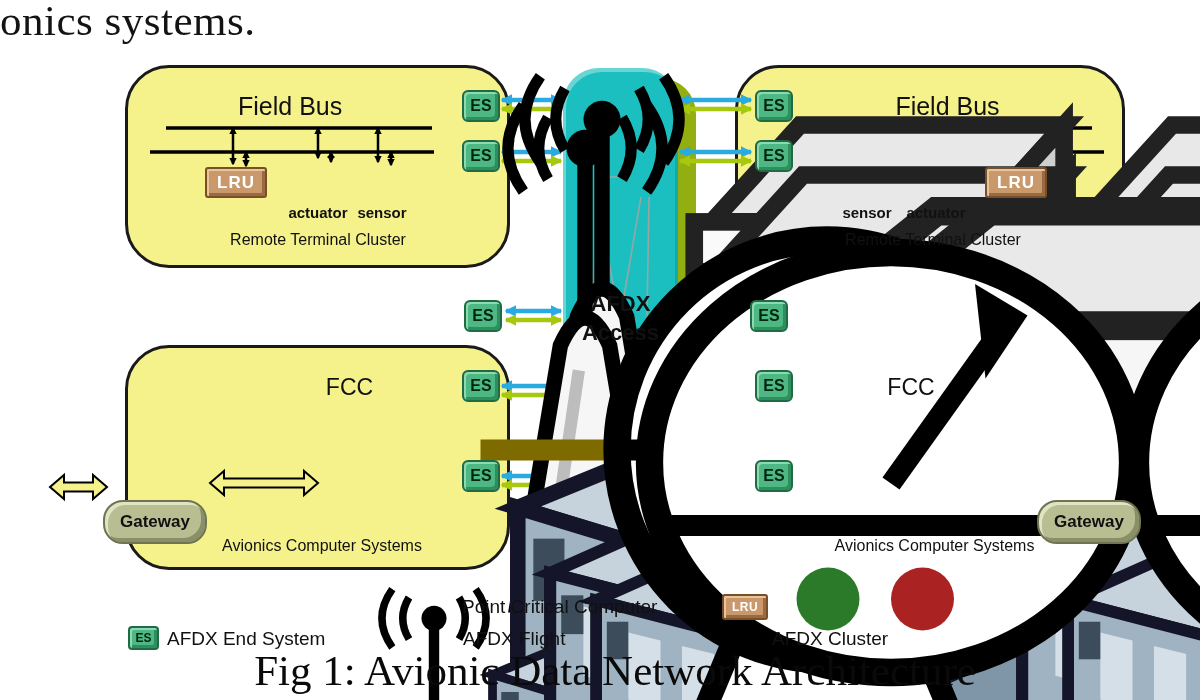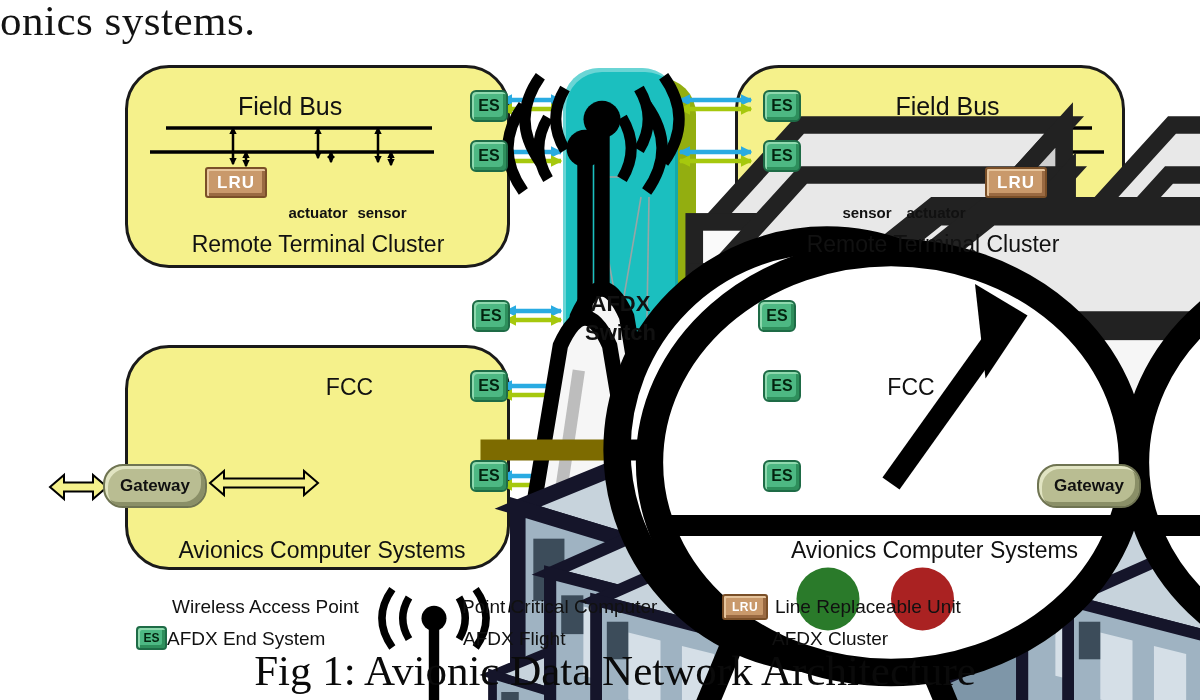--- a/index.html
+++ b/index.html
@@ -16,35 +16,35 @@
   .toptext{left:0;top:-4px;font-size:43px;color:#131313;letter-spacing:0.5px;}
   .cluster{background:var(--cluster-fill);border:3px solid var(--cluster-border);
            border-radius:44px;box-sizing:border-box;z-index:1;}
   .switch-shadow{left:581px;top:78px;width:115px;height:502px;background:var(--switch-shadow);
                  border-radius:36px;z-index:1;}
   .switch-box{left:563px;top:68px;width:115px;height:502px;background:var(--switch-fill);
               border-radius:36px;z-index:1;
               box-shadow:inset 3px 4px 0 rgba(255,255,255,.35),inset -3px -3px 0 rgba(0,90,90,.22);}
   svg.layer{position:absolute;left:0;top:0;z-index:2;}
   .lbl{position:absolute;z-index:3;text-align:center;white-space:nowrap;}
-  .fs19{font-size:25px;} .fs20{font-size:23px;} .fs23{font-size:23px;}
+  .fs19{font-size:25px;} .fs20{font-size:16px;} .fs23{font-size:23px;}
   .smlbl{font-size:15px;font-weight:bold;}
   .afdx-label{left:563px;top:289px;width:115px;font-size:22px;font-weight:bold;line-height:29px;z-index:3;text-align:center;}
   .es{position:absolute;z-index:3;width:38px;height:32px;background:var(--es-fill);
       border:2px solid #1e6b46;border-radius:6px;box-sizing:border-box;
       box-shadow:inset 2px 2px 0 #8fd9ae,inset -3px -3px 0 #2e8f5c;
-      display:flex;align-items:center;justify-content:center;font-weight:bold;font-size:16px;color:#052;color:#03240f;margin-left:8px;}
+      display:flex;align-items:center;justify-content:center;font-weight:bold;font-size:16px;color:#052;color:#03240f;}
   .es.small{width:31px;height:24px;font-size:12px;border-radius:4px;}
   .lru{position:absolute;z-index:3;background:var(--lru-fill);border:2px solid #7a4f28;border-radius:3px;
        box-sizing:border-box;box-shadow:inset 2px 2px 0 #e6c49c,inset -3px -3px 0 #9a6a42;
        display:flex;align-items:center;justify-content:center;font-weight:bold;font-size:17px;color:#fff;letter-spacing:1px;}
   .lru.small{font-size:12px;letter-spacing:0.5px;}
   .gateway{position:absolute;z-index:3;background:var(--gateway-fill);border:2px solid #6f7452;border-radius:20px;
        box-sizing:border-box;box-shadow:inset 3px 3px 0 #e1e4c2,inset -4px -4px 0 #8a8f67;
-       display:flex;align-items:center;justify-content:center;font-weight:bold;font-size:17px;color:#111;}
+       display:flex;align-items:center;justify-content:center;font-weight:bold;font-size:17px;color:#111;margin-top:36px;}
   .legend-text{position:absolute;z-index:3;font-size:19px;text-align:left;white-space:nowrap;}
   .caption{left:150px;top:646px;width:930px;font-size:43px;color:#0a0a0a;}
   .watermark{left:1040px;top:662px;width:158px;font-size:17px;font-weight:bold;color:#7b7b7b;text-align:left;}
 </style>
 </head>
 <body>
 
 <div id="canvas">
 
   <div class="abs toptext serif">onics systems.</div>
@@ -253,43 +253,41 @@
   <div class="lbl fs20" style="left:762px;top:537px;width:345px">Avionics Computer Systems</div>
   <div class="lbl fs23" style="left:322px;top:374px;width:55px">FCC</div>
   <div class="lbl fs23" style="left:882px;top:374px;width:58px">FCC</div>
   <div class="lbl smlbl" style="left:282px;top:204px;width:72px">actuator</div>
   <div class="lbl smlbl" style="left:352px;top:204px;width:60px">sensor</div>
   <div class="lbl smlbl" style="left:836px;top:204px;width:62px">sensor</div>
   <div class="lbl smlbl" style="left:900px;top:204px;width:72px">actuator</div>
 
   <div class="abs afdx-label">
     <div>AFDX</div>
-    <div>Switch</div>
+    <div>Access</div>
   </div>
 
   <div class="es" style="left:462px;top:90px">ES</div>
   <div class="es" style="left:462px;top:140px">ES</div>
   <div class="es" style="left:755px;top:90px">ES</div>
   <div class="es" style="left:755px;top:140px">ES</div>
   <div class="es" style="left:464px;top:300px">ES</div>
   <div class="es" style="left:750px;top:300px">ES</div>
   <div class="es" style="left:462px;top:370px">ES</div>
   <div class="es" style="left:462px;top:460px">ES</div>
   <div class="es" style="left:755px;top:370px">ES</div>
   <div class="es" style="left:755px;top:460px">ES</div>
 
   <div class="lru" style="left:205px;top:167px;width:62px;height:31px">LRU</div>
   <div class="lru" style="left:985px;top:167px;width:62px;height:31px">LRU</div>
 
   <div class="gateway" style="left:103px;top:464px;width:104px;height:44px">Gateway</div>
   <div class="gateway" style="left:1037px;top:464px;width:104px;height:44px">Gateway</div>
 
-  <div class="legend-text" style="left:172px;top:596px">Wireless Access Point</div>
   <div class="legend-text" style="left:462px;top:596px">Point Critical Computer</div>
-  <div class="legend-text" style="left:775px;top:596px">Line Replaceable Unit</div>
   <div class="legend-text" style="left:167px;top:628px">AFDX End System</div>
   <div class="legend-text" style="left:463px;top:628px">AFDX Flight</div>
   <div class="legend-text" style="left:772px;top:628px">AFDX Cluster</div>
   <div class="lru small" style="left:722px;top:594px;width:46px;height:26px">LRU</div>
   <div class="es small" style="left:128px;top:626px">ES</div>
 
   <div class="lbl caption serif">Fig 1: Avionic Data Network Architecture</div>
   <div class="abs watermark">aviationgoln.com</div>
 
 </div>

